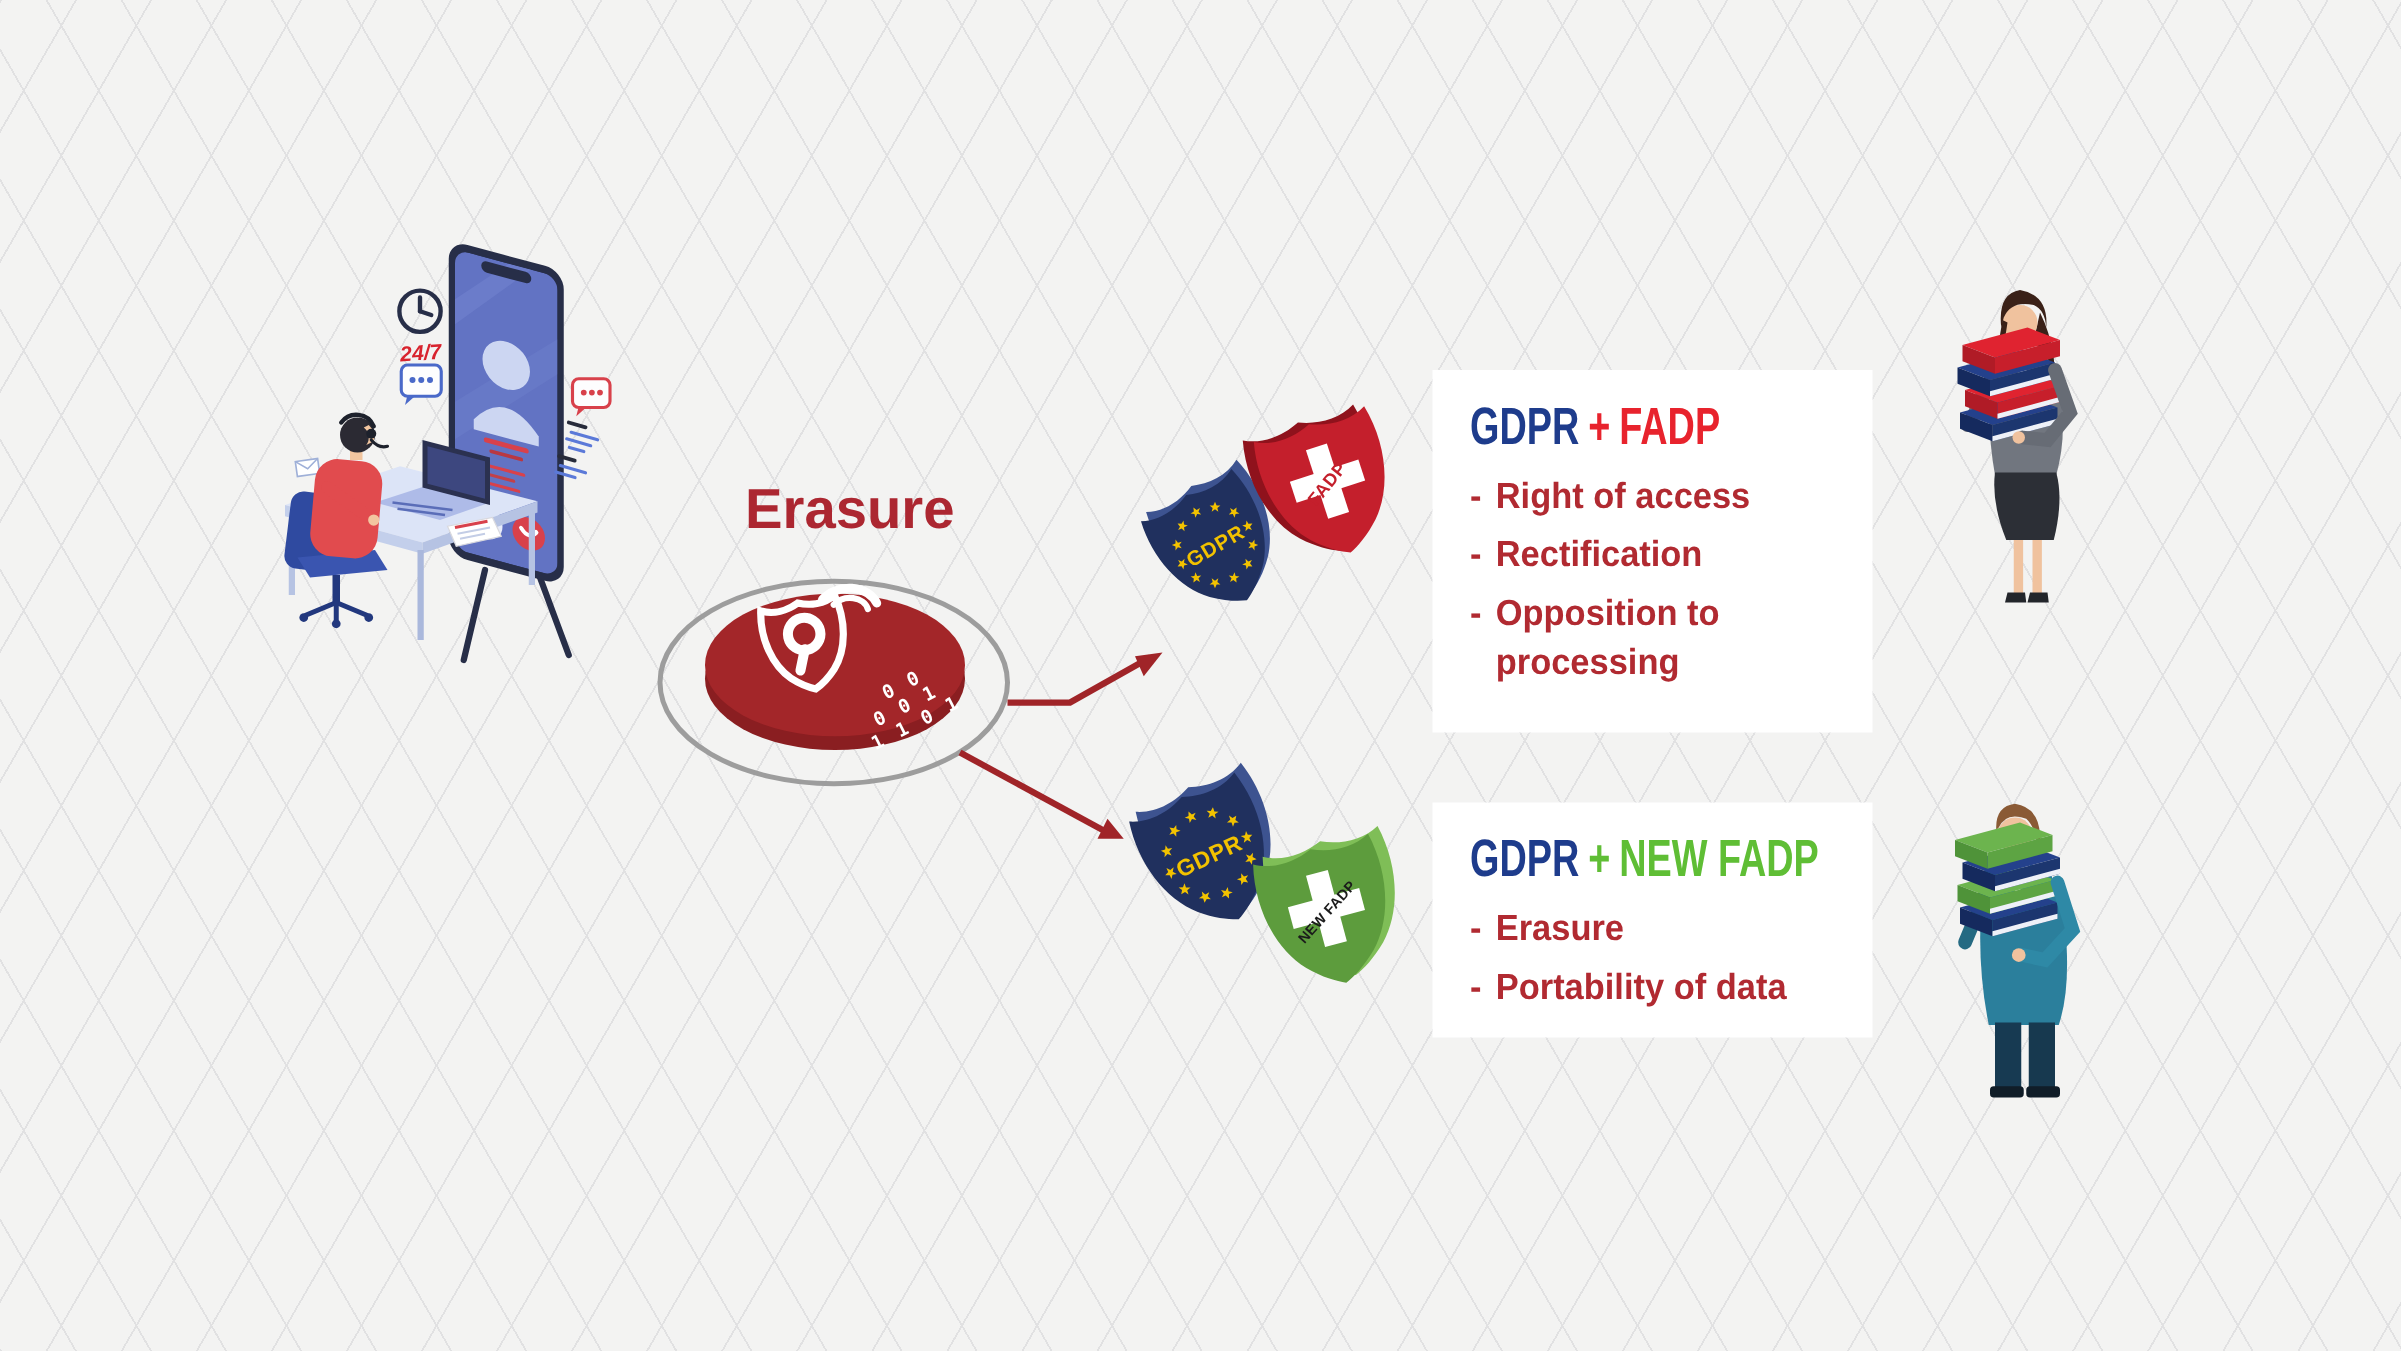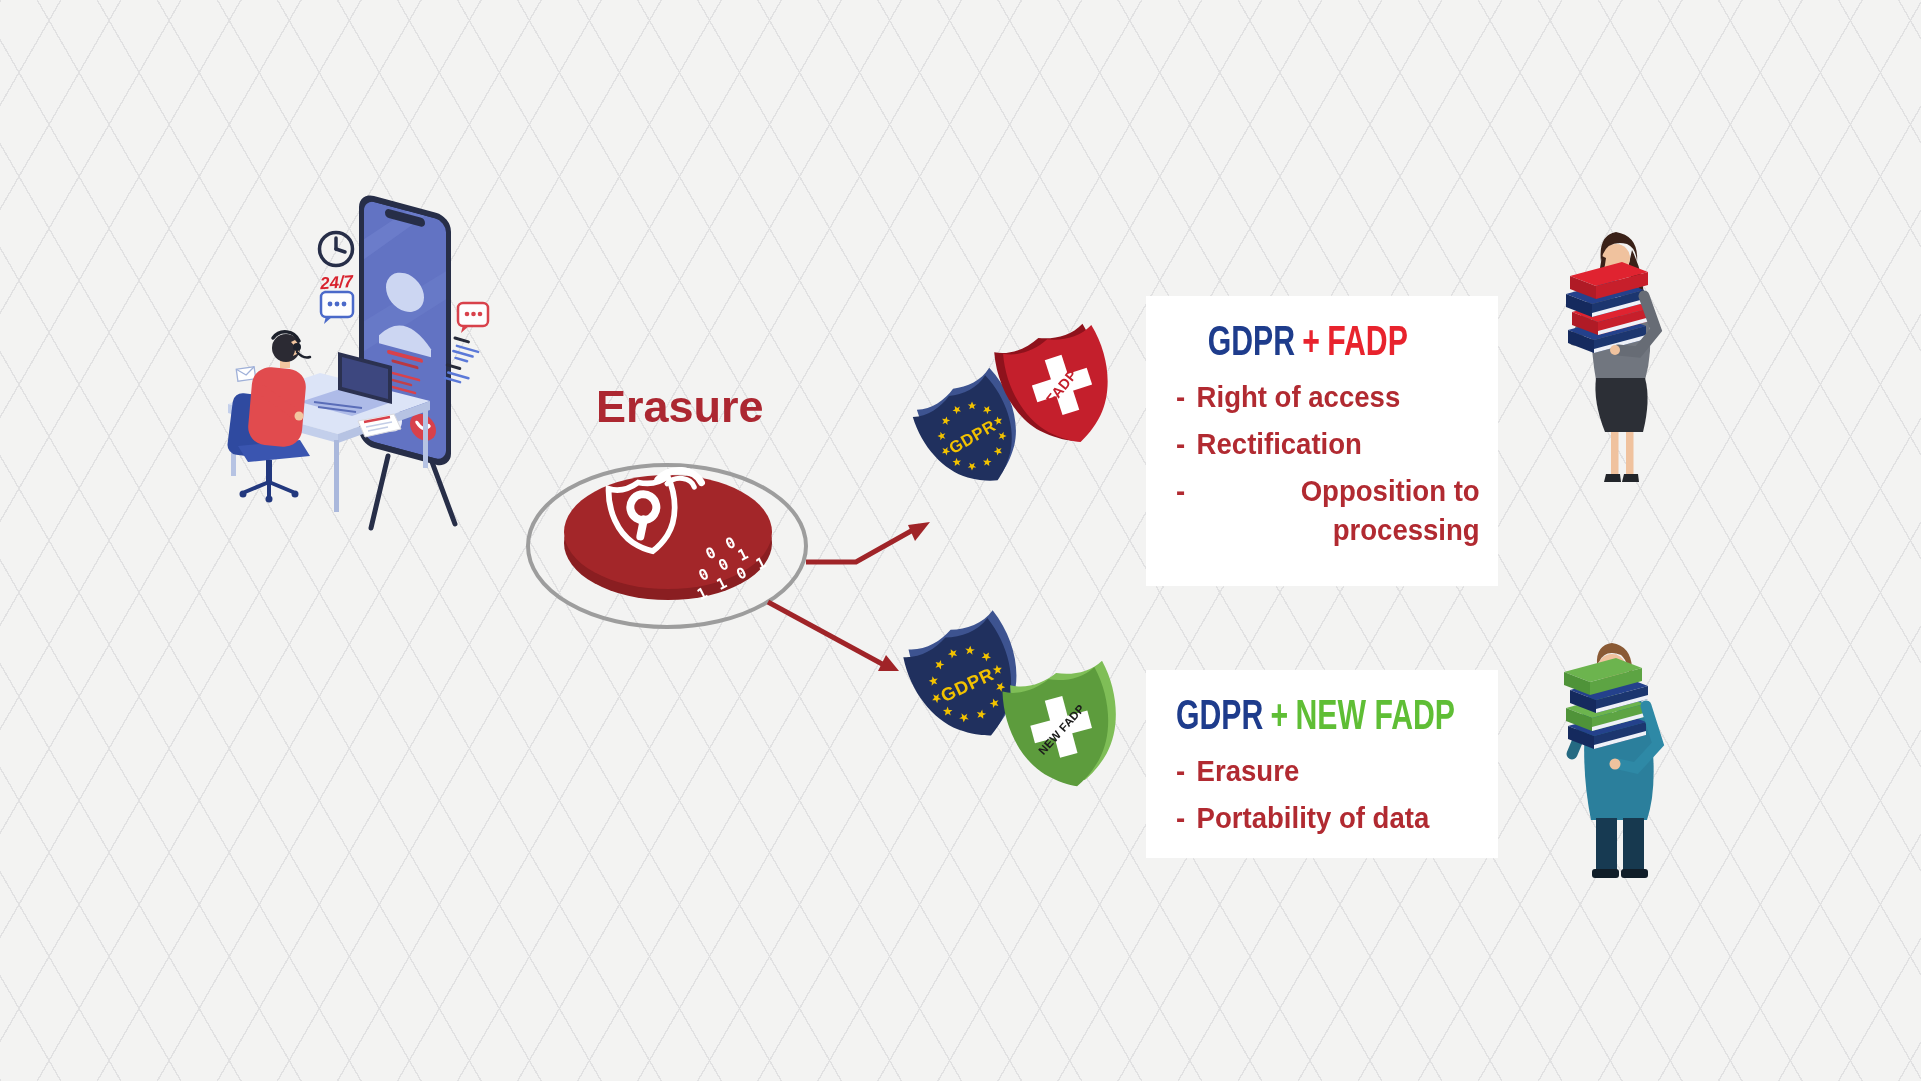--- a/index.html
+++ b/index.html
@@ -16,24 +16,24 @@
       repeating-linear-gradient(60deg, #e1e1e2 0 1.4px, transparent 1.4px 52px);
   }
   .scene{position:absolute;left:0;top:0;}
   .heading{
     position:absolute;left:596px;top:381px;
     font-size:45px;font-weight:bold;color:#ac2731;letter-spacing:0;
     white-space:nowrap;
   }
   .panel{
     position:absolute;background:#ffffff;
-    padding:22px 0 0 30px;box-sizing:border-box;text-align:right;
+    padding:22px 0 0 30px;box-sizing:border-box;
   }
   #panel-top{left:1146px;top:296px;width:352px;height:290px;}
-  #panel-bottom{left:1146px;top:670px;width:352px;height:188px;}
+  #panel-bottom{left:1146px;top:642px;width:352px;height:188px;}
   .panel-title{
     font-size:42px;font-weight:bold;line-height:46px;white-space:nowrap;
     transform:scaleX(0.72);transform-origin:0 0;margin-bottom:14px;
   }
   .t-gdpr{color:#1e3c8c;}
   .t-plus{margin:0 10px;}
   #panel-top .t-plus,#panel-top .t-law{color:#e8232d;}
   #panel-bottom .t-plus,#panel-bottom .t-law{color:#5fbe35;}
   .li{
     display:flex;color:#b12a31;font-weight:bold;font-size:29px;line-height:39px;

